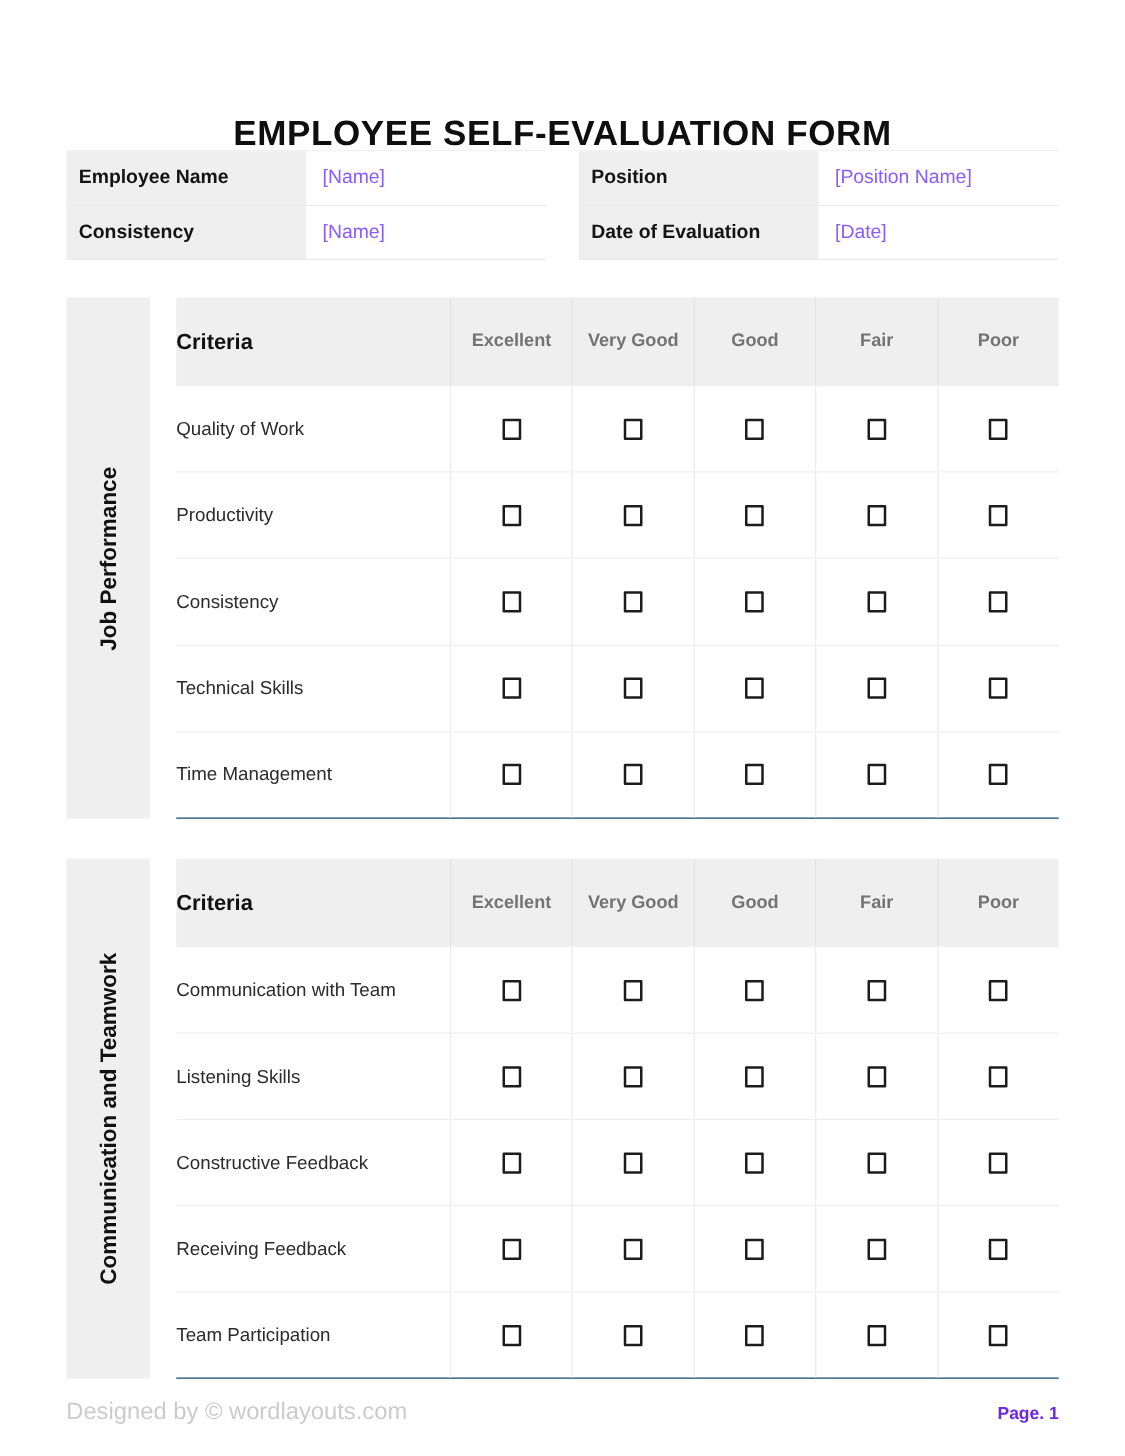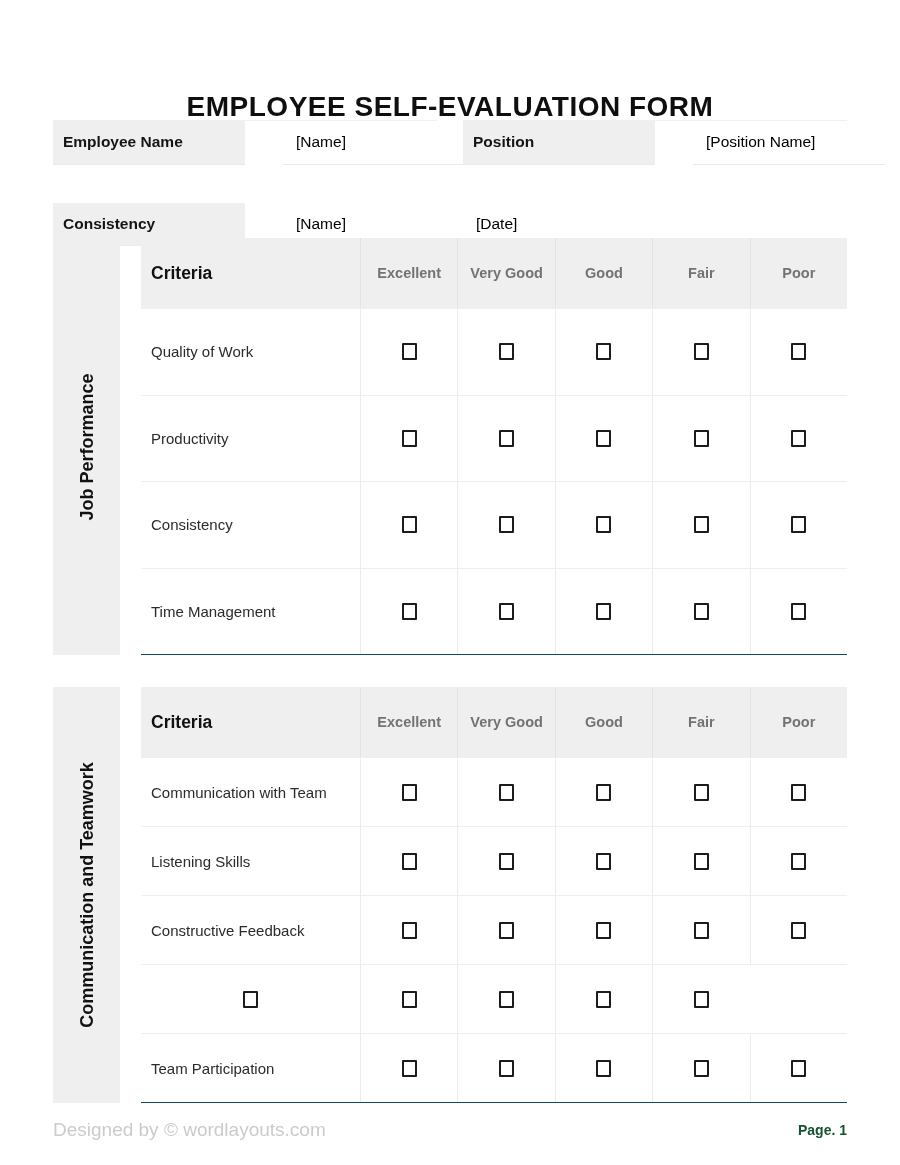--- a/index.html
+++ b/index.html
@@ -6,73 +6,74 @@
   html,body { width:900px; height:1165px; background:#ffffff;
     font-family:"Liberation Sans", sans-serif; color:#1f1f1f; position:relative; }
 
   .page-title { position:absolute; top:54px; left:0; width:900px; text-align:center;
     font-size:28px; font-weight:800; letter-spacing:.5px; color:#0f0f0f;margin-top:37px; }
 
   
   .info-wrap { position:absolute; top:120px; left:53px; width:794px;
     display:flex; justify-content:space-between; }
   .info-table { width:384px; display:grid; grid-template-columns:50% 50%;
-    grid-auto-rows:43.5px; border-top:1px solid #f1f1f1;gap:38px; }
+    grid-auto-rows:43.5px; border-top:1px solid #f1f1f1; }
   .info-table .cell { display:flex; align-items:center; font-size:15.5px;
     border-bottom:1px solid #ebebeb; }
   .info-table .lbl { background:#f0eff0; font-weight:bold; padding-left:10px; color:#141414; }
-  .info-table .val { padding-left:13px; color:#000000; }
+  .info-table .val { padding-left:13px; color:#8b5cf6; }
 
   
   .section { position:absolute; left:53px; width:794px; }
   .section-1 { top:238px; height:417px; }
   .section-2 { top:687px; height:416px; }
   .side-strip { position:absolute; left:0; top:0; width:67px; height:100%; background:#f0eff0; }
   .side-strip span { position:absolute; left:50%; top:50%;
     transform:translate(-50%,-50%) rotate(-90deg); white-space:nowrap;
     font-weight:bold; font-size:18px; color:#111; }
 
   .rating-table { position:absolute; left:88px; top:0; width:706px; height:100%;
     display:flex; flex-direction:column; }
   .row { display:grid; grid-template-columns:219px repeat(5,1fr); }
   .hdr-row { height:70px; background:#f0eff0; }
   .body-row { flex:1; border-top:1px solid #efefef; }
   .rating-table .body-row:last-child { border-bottom:1px solid #0c4a6e; }
-  .cell-criteria { display:flex; align-items:center; padding-left:10px; }
+  .cell-criteria { display:flex; align-items:center; }
   .hdr-row .cell-criteria { font-weight:bold; font-size:17.5px; color:#111; }
   .body-row .cell-criteria { font-size:15px; color:#2b2b2b; }
   .cell-rating { display:flex; align-items:center; justify-content:center; }
   .hdr-row .cell-rating { font-weight:bold; font-size:14.5px; color:#737373; }
   .row > div + div { border-left:1px solid #ececec; }
   .hdr-row > div + div { border-left:1px solid #e4e3e4; }
 
   .checkbox { display:inline-block; width:15px; height:17px; background:#fff;
     border:2px solid #1c1c1c; border-radius:1px; cursor:pointer; }
 
   
   .footer { position:absolute; top:1119px; left:53px; width:794px;
     display:flex; justify-content:space-between; align-items:center; }
   .footer .credit { color:#cbcbcb; font-size:19px; }
-  .footer .pageno { color:#14532d; font-size:14px; font-weight:bold; }
+  .footer .pageno { color:#6d28d9; font-size:14px; font-weight:bold; }
 </style>
 </head>
 <body>
 
 <div class="page-title">EMPLOYEE SELF-EVALUATION FORM</div>
 
 <div class="info-wrap">
   <div class="info-table">
     <div class="cell lbl">Employee Name</div>
     <div class="cell val">[Name]</div>
     <div class="cell lbl">Consistency</div>
     <div class="cell val">[Name]</div>
   </div>
   <div class="info-table">
     <div class="cell lbl">Position</div>
     <div class="cell val">[Position Name]</div>
+    <div class="cell lbl">Date of Evaluation</div>
     <div class="cell val">[Date]</div>
   </div>
 </div>
 
 <div class="section section-1">
   <div class="side-strip">
     <span>Job Performance</span>
   </div>
   <div class="rating-table">
     <div class="row hdr-row">
@@ -131,20 +132,38 @@
           <span class="checkbox"></span>
         </div>
       <div class="cell-rating">
           <span class="checkbox"></span>
         </div>
       <div class="cell-rating">
           <span class="checkbox"></span>
         </div>
     </div>
     <div class="row body-row">
+      <div class="cell-criteria">Technical Skills</div>
+      <div class="cell-rating">
+          <span class="checkbox"></span>
+        </div>
+      <div class="cell-rating">
+          <span class="checkbox"></span>
+        </div>
+      <div class="cell-rating">
+          <span class="checkbox"></span>
+        </div>
+      <div class="cell-rating">
+          <span class="checkbox"></span>
+        </div>
+      <div class="cell-rating">
+          <span class="checkbox"></span>
+        </div>
+    </div>
+    <div class="row body-row">
       <div class="cell-criteria">Time Management</div>
       <div class="cell-rating">
           <span class="checkbox"></span>
         </div>
       <div class="cell-rating">
           <span class="checkbox"></span>
         </div>
       <div class="cell-rating">
           <span class="checkbox"></span>
         </div>
@@ -219,20 +238,21 @@
           <span class="checkbox"></span>
         </div>
       <div class="cell-rating">
           <span class="checkbox"></span>
         </div>
       <div class="cell-rating">
           <span class="checkbox"></span>
         </div>
     </div>
     <div class="row body-row">
+      <div class="cell-criteria">Receiving Feedback</div>
       <div class="cell-rating">
           <span class="checkbox"></span>
         </div>
       <div class="cell-rating">
           <span class="checkbox"></span>
         </div>
       <div class="cell-rating">
           <span class="checkbox"></span>
         </div>
       <div class="cell-rating">

